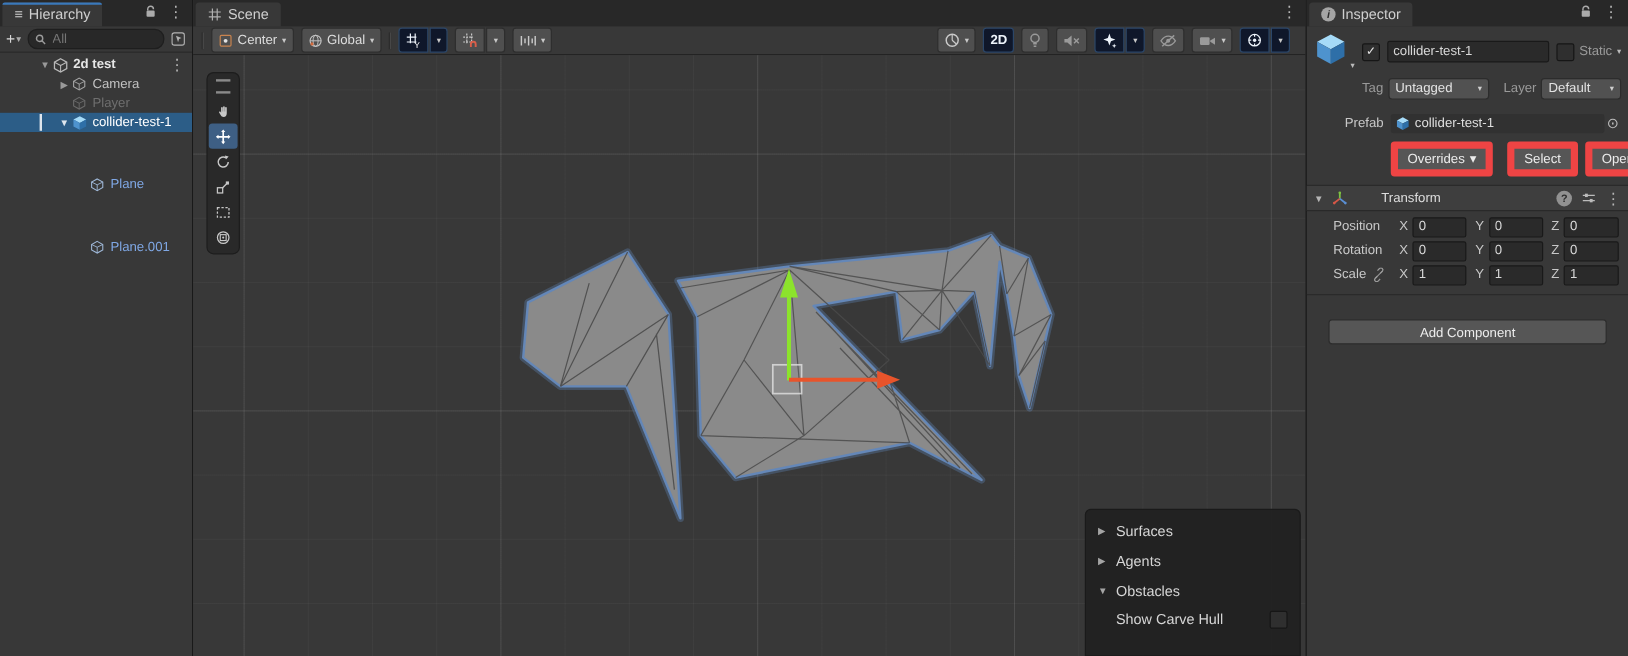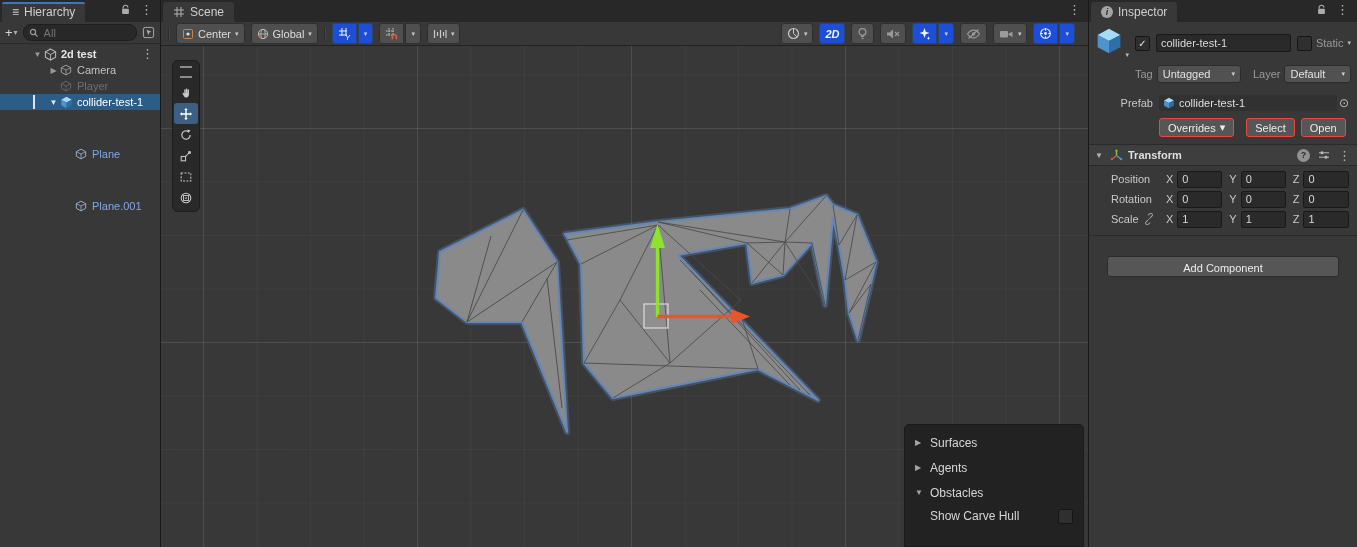--- a/index.html
+++ b/index.html
@@ -37,21 +37,21 @@
   .trow.prefab-child{color:#7FA7E4;margin-top:36px;}
   .scene-row-label{font-weight:bold;color:#e6e6e6;}
   .row-kebab{position:absolute;right:6px;top:1px;}
 
   
   .stoolbar{height:23px;display:flex;align-items:center;gap:6px;padding:0 7px;border-bottom:1px solid #232323;background:#383838;}
   .sep{width:1px;height:14px;background:#2c2c2c;border-right:1px solid #474747;flex:none;}
   .tbtn{height:19px;background:#4f4f4f;border:1px solid #2e2e2e;border-radius:3px;display:inline-flex;
         align-items:center;padding:0 5px;gap:4px;font-size:11px;color:#dddddd;flex:none;}
   .tbtn .dd{font-size:7px;color:#c9c9c9;}
-  .tbtn.blue{background:#1d4ed8;border-color:#2b4668;color:#eef4fb;font-style:italic;}
+  .tbtn.blue{background:#0f172a;border-color:#2b4668;color:#eef4fb;}
   .group{display:inline-flex;gap:1px;flex:none;}
   .group .tbtn{border-radius:0;}
   .group .tbtn:first-child{border-radius:3px 0 0 3px;}
   .group .tbtn:last-child{border-radius:0 3px 3px 0;}
   .spacer{flex:1;}
 
   
   .viewport{position:absolute;left:0;right:0;top:46px;bottom:0;background-color:#383838;overflow:hidden;
     background-image:
       linear-gradient(to right, rgba(160,160,160,.16) 1px, transparent 1px),
@@ -91,25 +91,25 @@
   .static-wrap{display:flex;align-items:center;gap:4px;color:#c8c8c8;}
   .irow2{display:flex;align-items:center;gap:4px;margin:6px 0 0 40px;}
   .ddbtn{height:16px;background:#515151;border:1px solid #2c2c2c;border-radius:3px;display:inline-flex;
          align-items:center;gap:4px;padding:0 5px;color:#e2e2e2;font-size:11px;}
   .ddbtn .dd{font-size:7px;color:#cfcfcf;}
   .prefabrow{display:flex;align-items:center;margin-top:12px;}
   .prefabrow .lbl{width:58px;text-align:right;margin-right:6px;color:#c8c8c8;}
   .prefabval{flex:1;height:16px;background:#313131;border-radius:2px;display:flex;align-items:center;gap:4px;padding:0 4px;color:#dedede;}
   .picktarget{width:14px;text-align:center;color:#bbb;font-size:12px;}
   .btnrow{display:flex;align-items:center;margin:7px 6px 0 64px;gap:6px;}
-  .pushbtn{height:17px;background:#565656;border:1px solid #ef4444;border-radius:3px;padding:0 8px;
+  .pushbtn{height:17px;background:#565656;border:6px solid #ef4444;border-radius:3px;padding:0 8px;
            display:inline-flex;align-items:center;gap:4px;color:#ececec;font-size:11px;}
   .comp-head{height:20px;background:#3e3e3e;border-bottom:1px solid #292929;display:flex;align-items:center;padding:0 6px;gap:5px;}
   .comp-head .fold{font-size:8px;color:#b5b5b5;width:10px;}
-  .comp-title{font-weight:bold;color:#dedede;margin-left:0;}
+  .comp-title{font-weight:normal;color:#dedede;margin-left:23px;}
   .comp-right{margin-left:auto;display:flex;align-items:center;gap:8px;}
   .helpdot{width:13px;height:13px;border-radius:50%;background:#919191;color:#2d2d2d;font-size:9px;font-weight:bold;
            display:inline-flex;align-items:center;justify-content:center;}
   .vecrow{display:flex;align-items:center;height:20px;padding:0 8px 0 22px;}
   .vecrow .lbl{width:48px;color:#c8c8c8;display:flex;align-items:center;gap:4px;text-align:center;}
   .axis{display:flex;align-items:center;flex:1;margin-left:7px;gap:4px;min-width:0;}
   .axis .al{color:#c8c8c8;}
   .axis input{flex:1;min-width:0;height:15px;background:#2a2a2a;border:1px solid #191919;border-radius:2px;
               color:#d8d8d8;font-size:11px;padding:0 4px;font-family:inherit;outline:none;}
   .addcomp{display:block;margin:20px auto 0;width:232px;height:21px;background:#565656;border:1px solid #2c2c2c;

